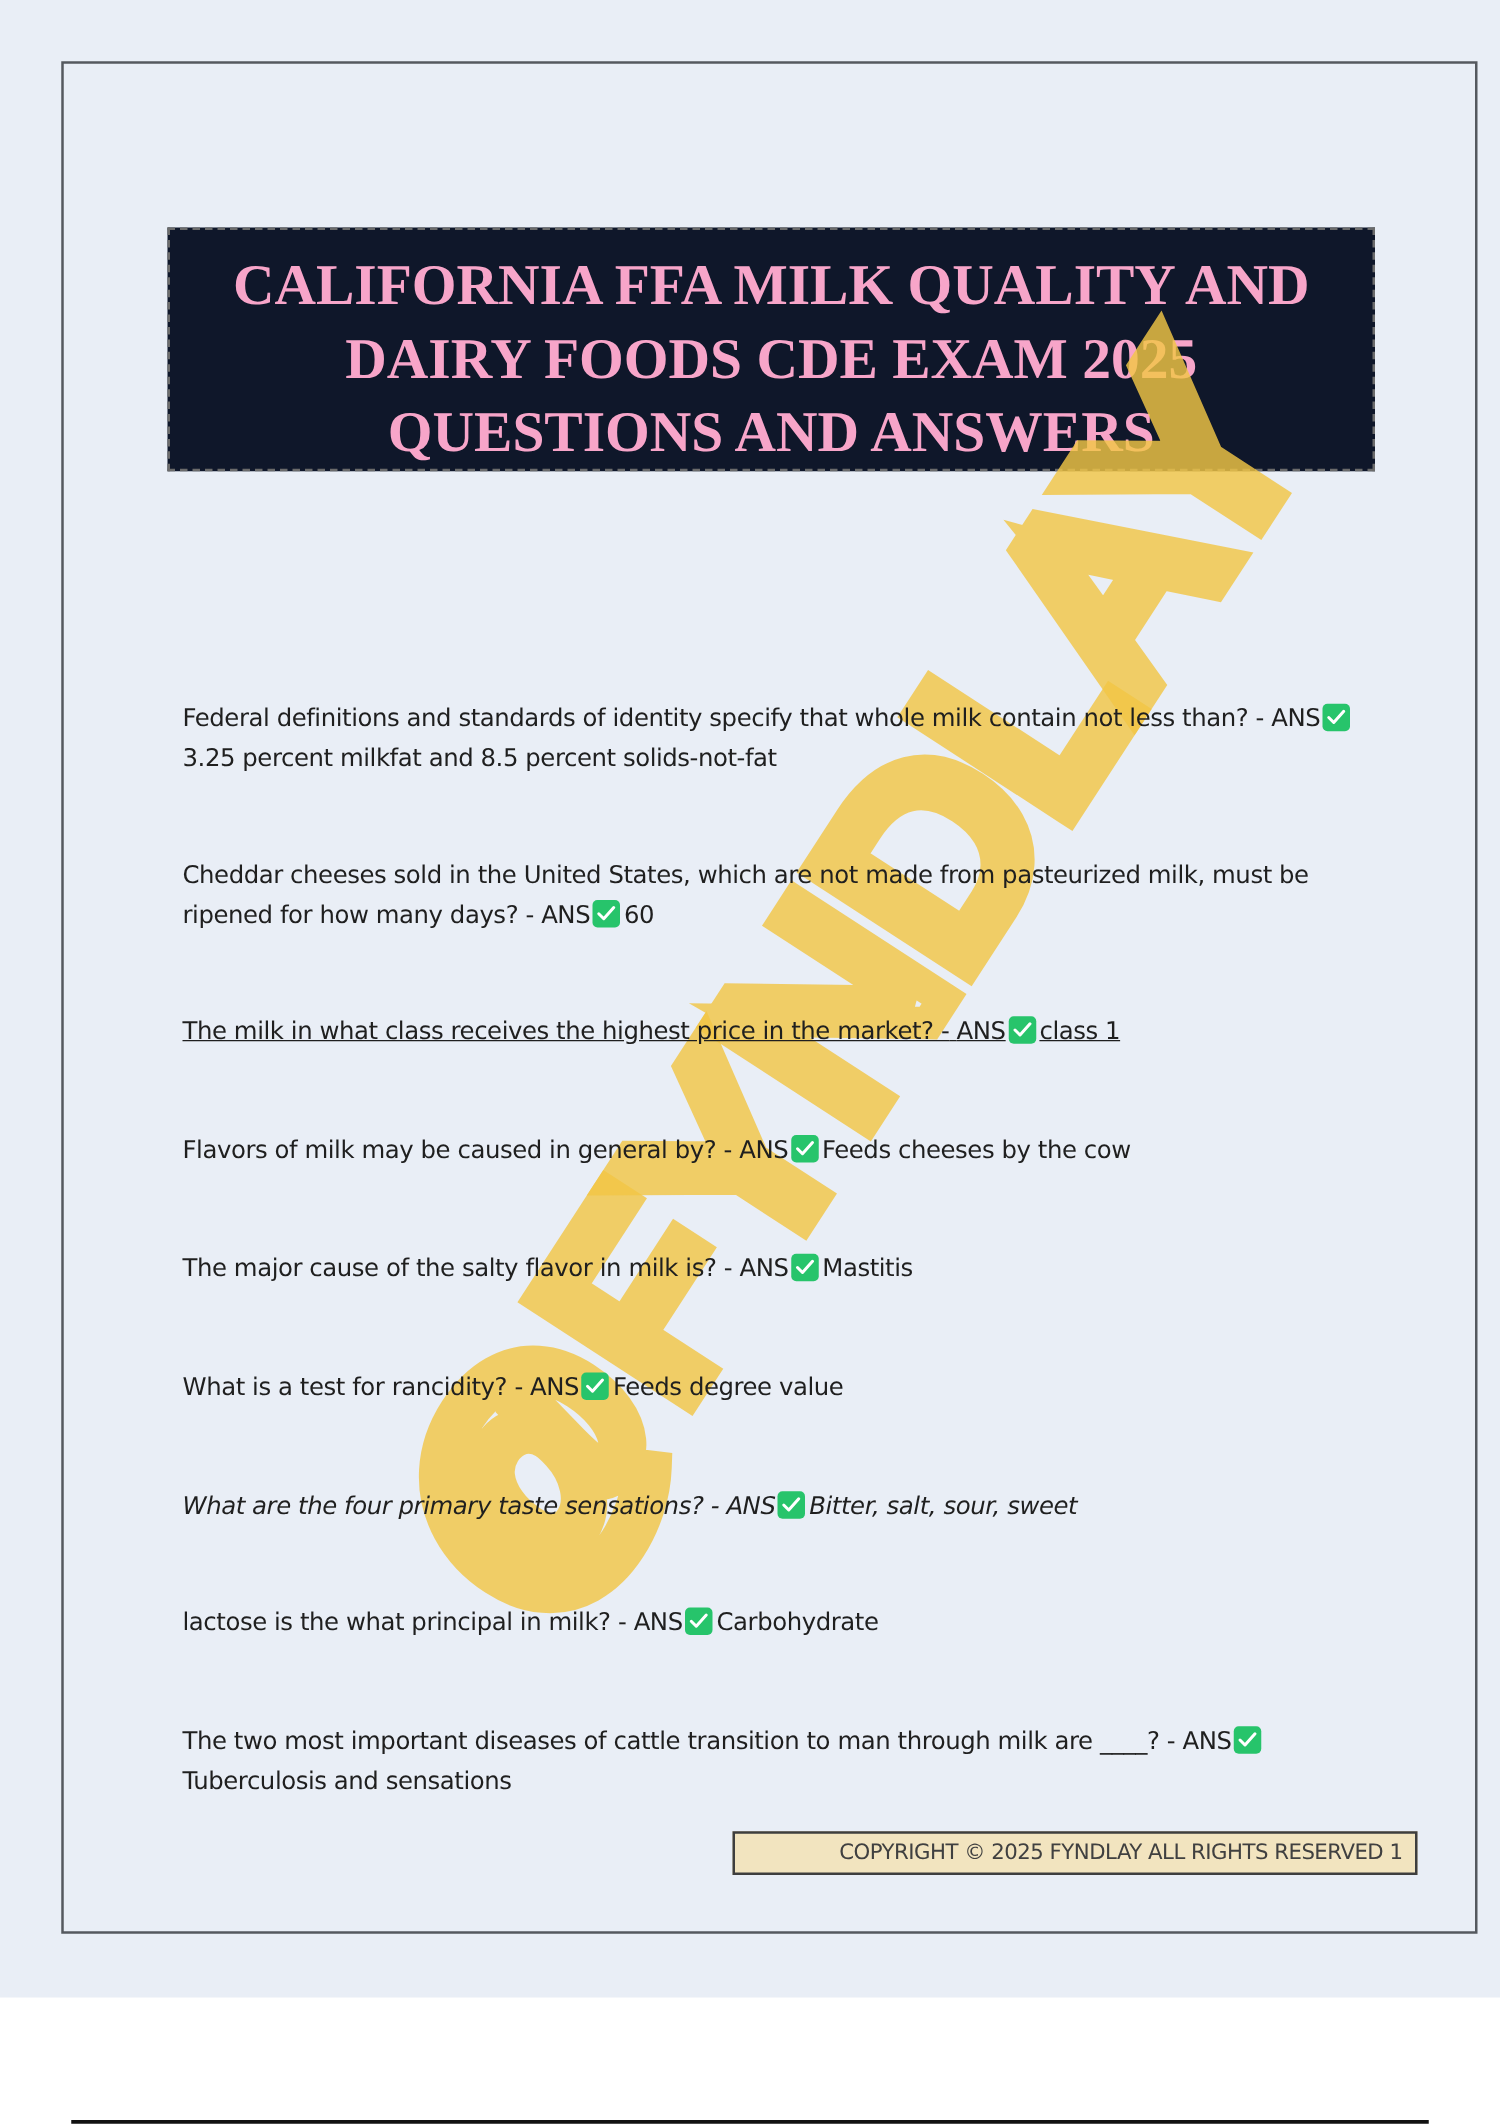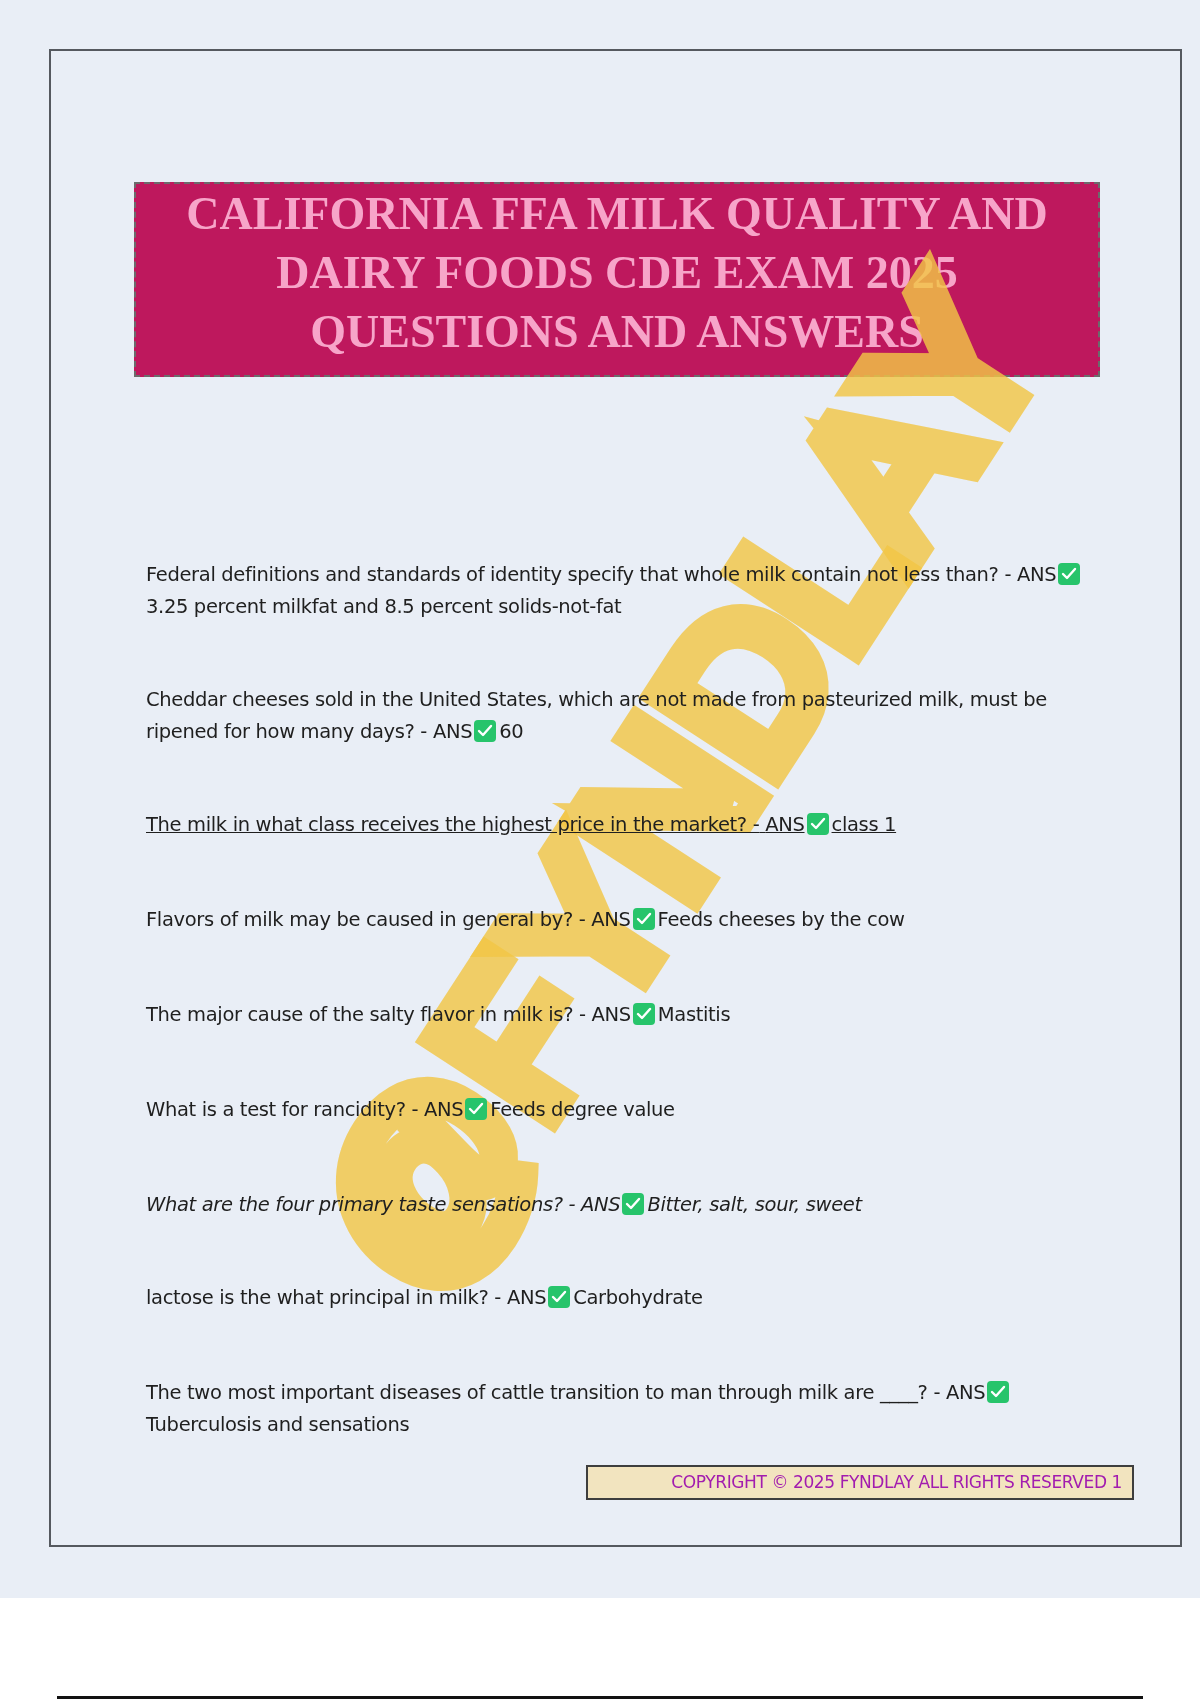--- a/index.html
+++ b/index.html
@@ -19,24 +19,24 @@
       position: absolute;
       left: 49px; top: 49px;
       width: 1133px; height: 1498px;
       border: 2px solid #55595f;
       box-sizing: border-box;
     }
     .title-box {
       position: absolute;
       left: 134px; top: 182px;
       width: 966px; height: 195px;
-      background: #be185d;
+      background: #0f172a;
       border: 2px dashed #6b6b6b;
       box-sizing: border-box;
-      display: flex; align-items: flex-start; justify-content: center;
+      display: flex; align-items: flex-end; justify-content: center;
       text-align: center;
     }
     .title-text {
       font-family: "Liberation Serif", "DejaVu Serif", serif;
       font-weight: bold;
       color: #f7a5c9;
       font-size: 46px;
       line-height: 59px;
       letter-spacing: 0px;
       margin: 0;
@@ -65,21 +65,21 @@
     .check svg { position: absolute; left: 3px; top: 4px; }
     .copyright {
       position: absolute;
       left: 586px; top: 1465px;
       width: 548px; height: 35px;
       background: #f2e4bf;
       border: 2px solid #3e3e3e;
       box-sizing: border-box;
       font-family: "DejaVu Sans", sans-serif;
       font-size: 17px;
-      color: #a21caf;
+      color: #404040;
       text-align: right;
       padding-right: 10px;
       line-height: 31px;
       letter-spacing: -0.4px;
       z-index: 3;
     }
     .watermark {
       position: absolute;
       left: 150px; top: 760px;
       width: 960px;

